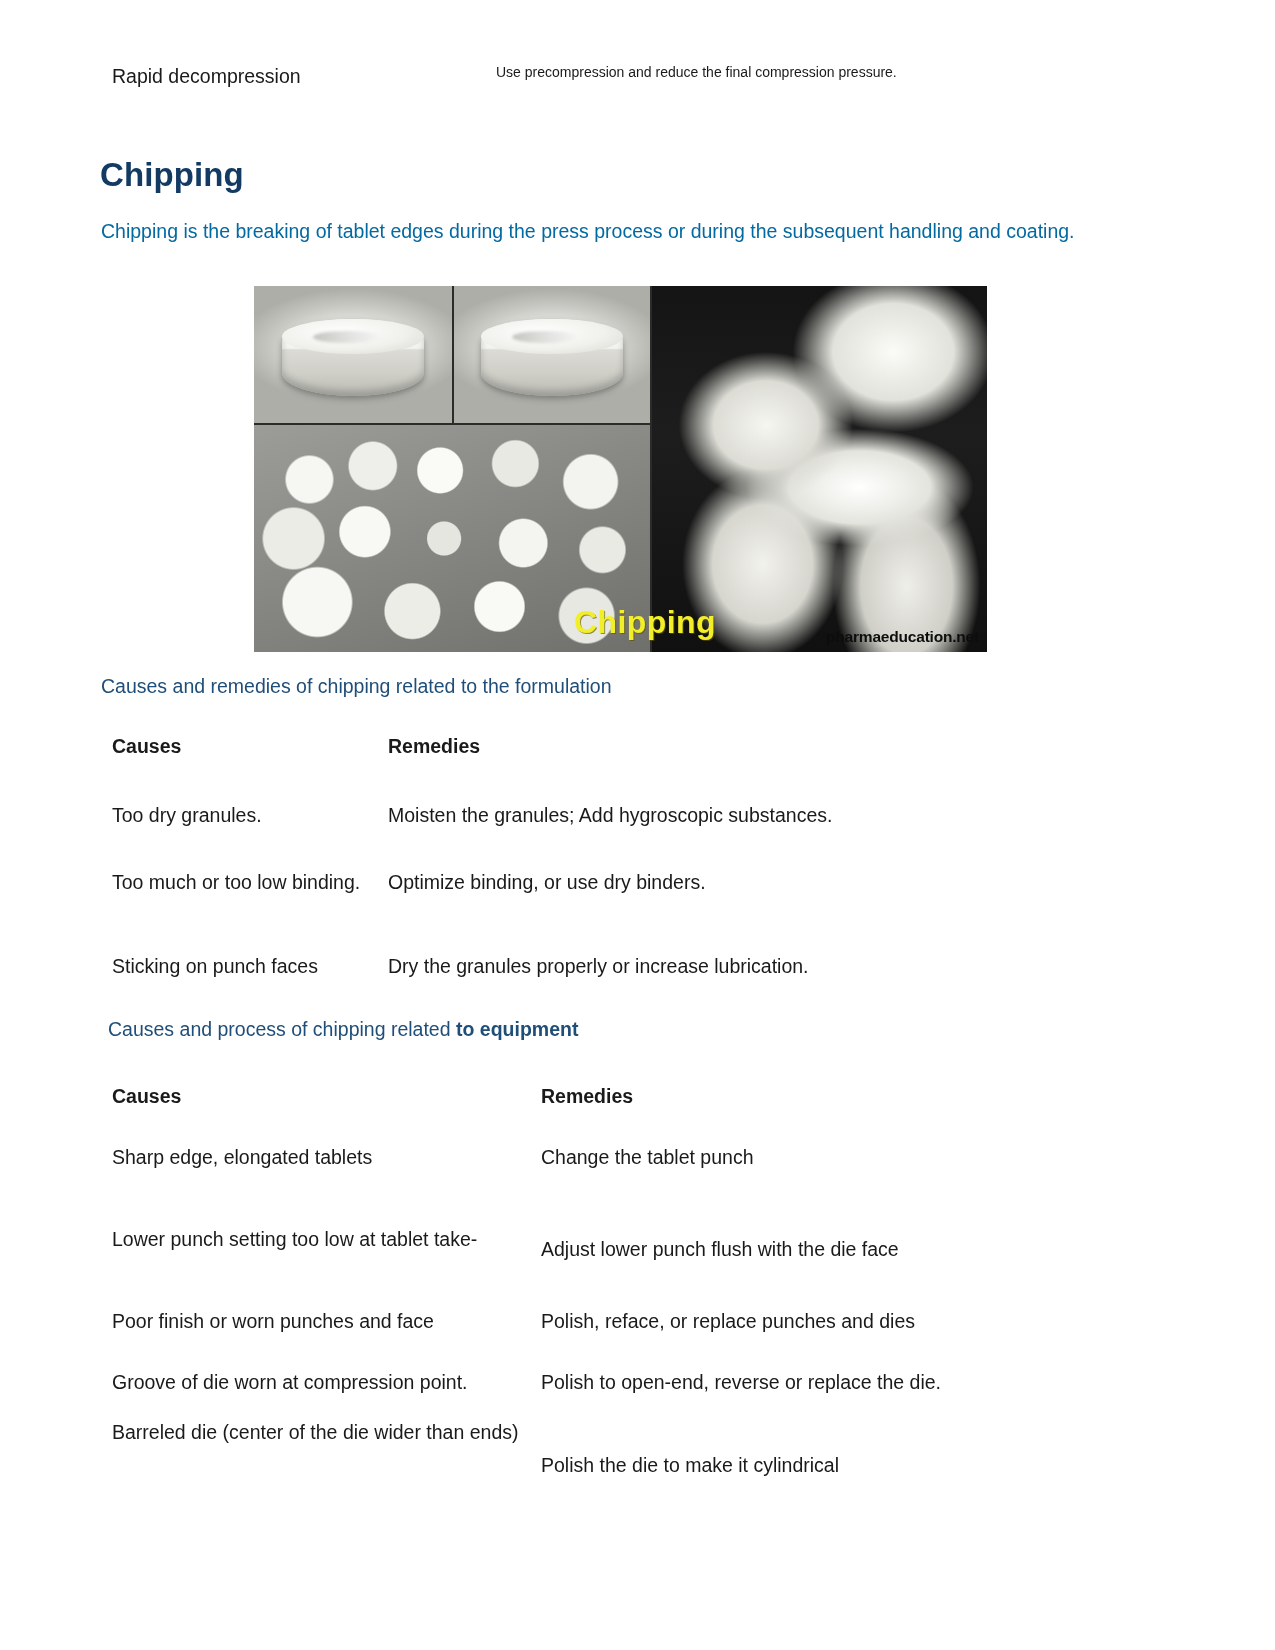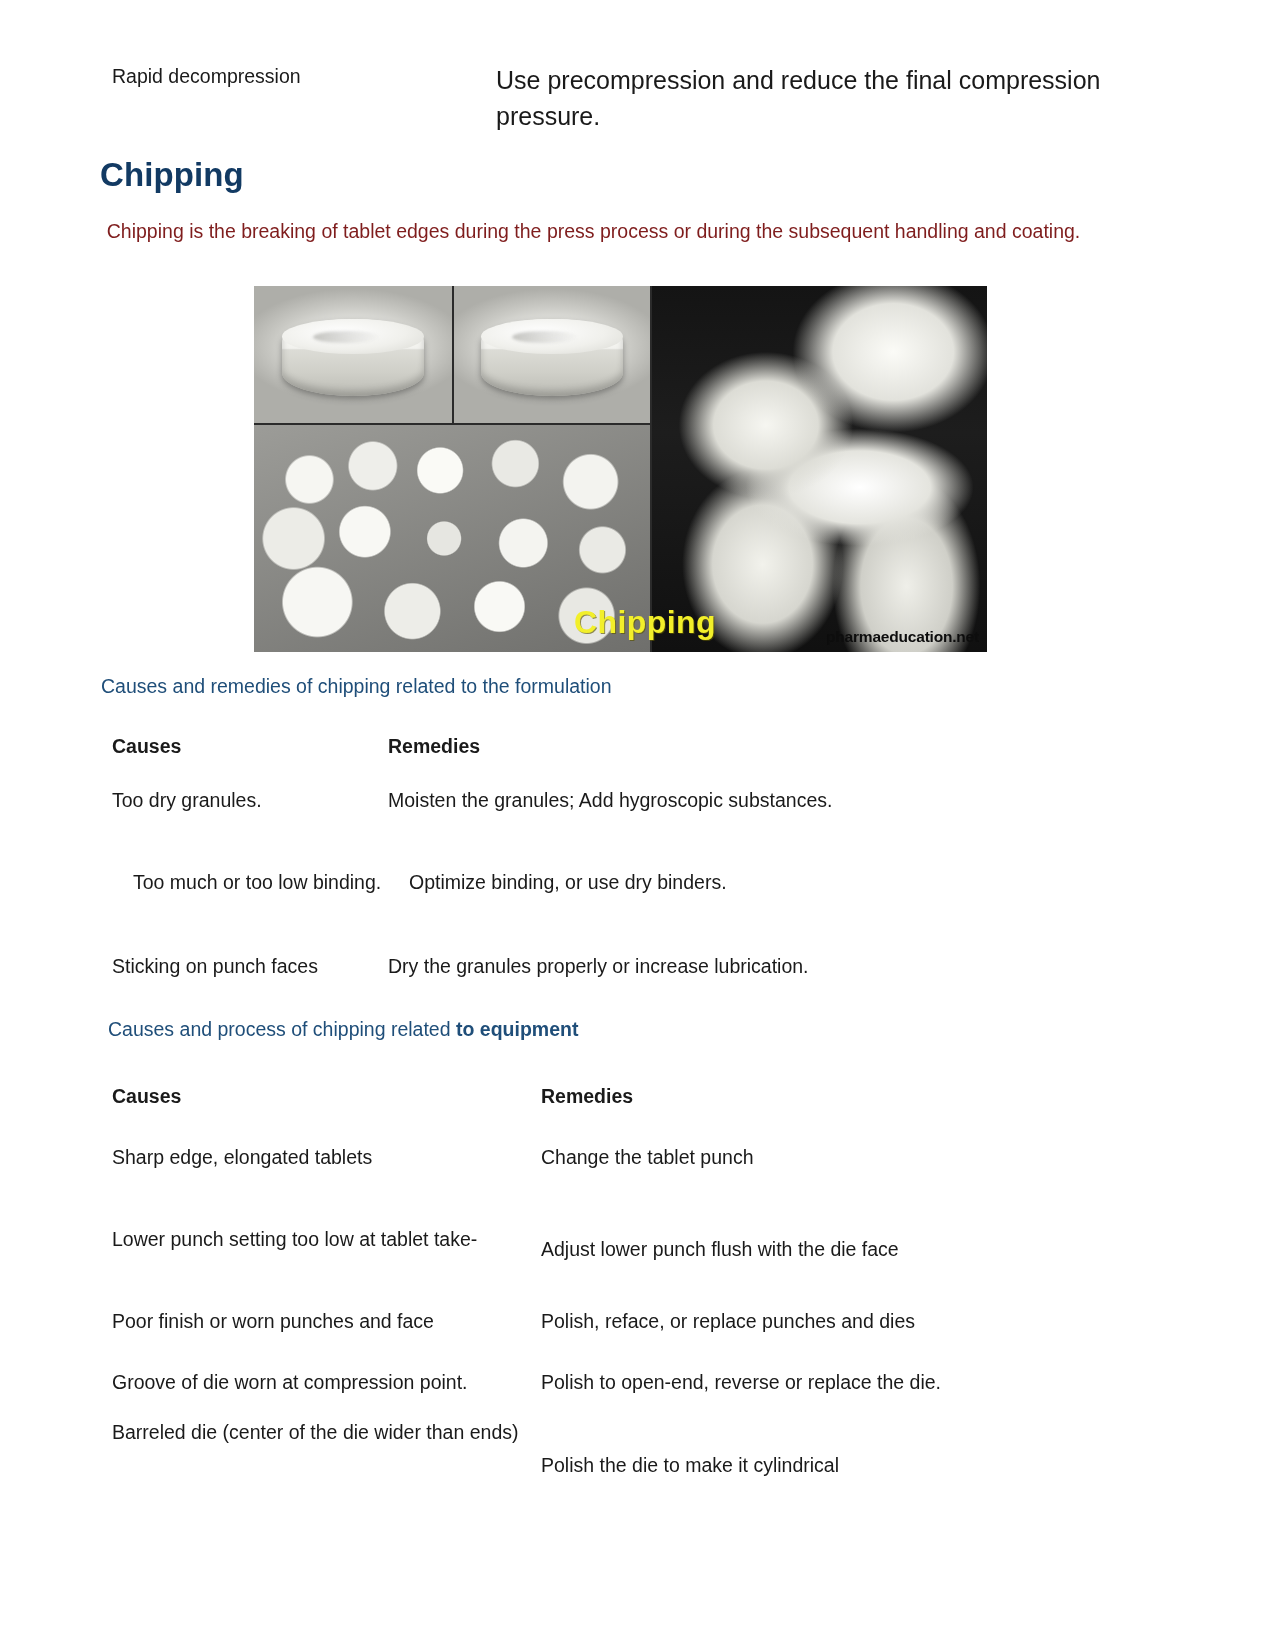--- a/index.html
+++ b/index.html
@@ -32,21 +32,21 @@
     align-items: flex-start;
   }
   .carryover-cause {
     width: 384px;
     font-size: 19.5px;
     line-height: 1.45;
     color: #1a1a1a;
   }
   .carryover-remedy {
     flex: 1;
-    font-size: 25px;
+    font-size: 14px;
     line-height: 1.45;
     color: #1a1a1a;
   }
 
   
   .section-title {
     position: absolute;
     left: 100px;
     top: 134px;
     font-size: 33px;
@@ -56,22 +56,21 @@
   }
 
   
   .intro {
     position: absolute;
     left: 101px;
     top: 190px;
     width: 985px;
     font-size: 19.5px;
     line-height: 2.25;
-    color: #7f1d1d;
-    text-align: center;
+    color: #0369a1;
   }
 
   
   .figure {
     position: absolute;
     left: 254px;
     top: 286px;
     width: 733px;
     height: 366px;
     overflow: hidden;
@@ -217,22 +216,22 @@
 
   
   #table-formulation .t-c1 { width: 272px; padding-right: 4px; }
   #table-formulation .t-c2 { flex: 1; }
 
   
   #table-equipment .t-c1 { width: 423px; padding-right: 6px; }
   #table-equipment .t-c2 { flex: 1; }
 
   .r-head { height: 48px; }
-  .r-h1 { height: 60px; }
-  .r-h2 { height: 105px; margin-left: 21px; }
+  .r-h1 { height: 60px; align-items: flex-end; }
+  .r-h2 { height: 105px; }
   .r-h3 { height: 62px; }
 
   .r-e0 { height: 60px; }
   .r-e1 { height: 62px; }
   .r-e2 { height: 102px; align-items: center; }
   .r-e2 .t-c2 { padding-top: 20px; }
   .r-e3 { height: 62px; }
   .r-e4 { height: 60px; }
   .r-e5 { height: 100px; align-items: flex-start; }
   .r-e5 .t-c2 { padding-top: 38px; }

